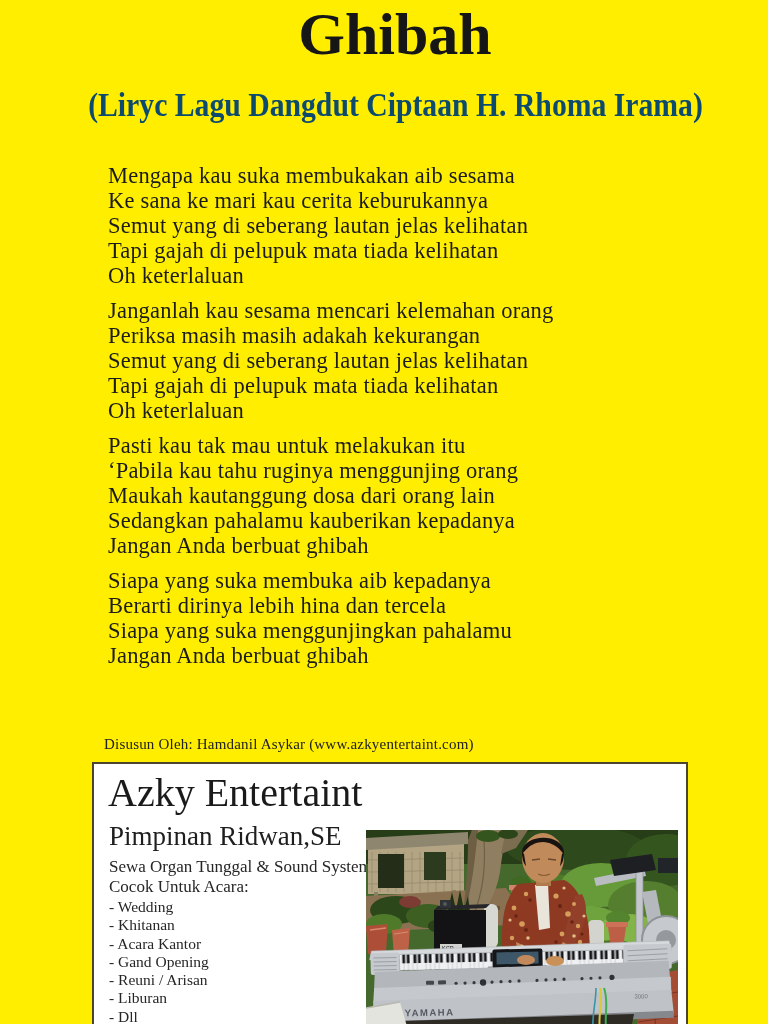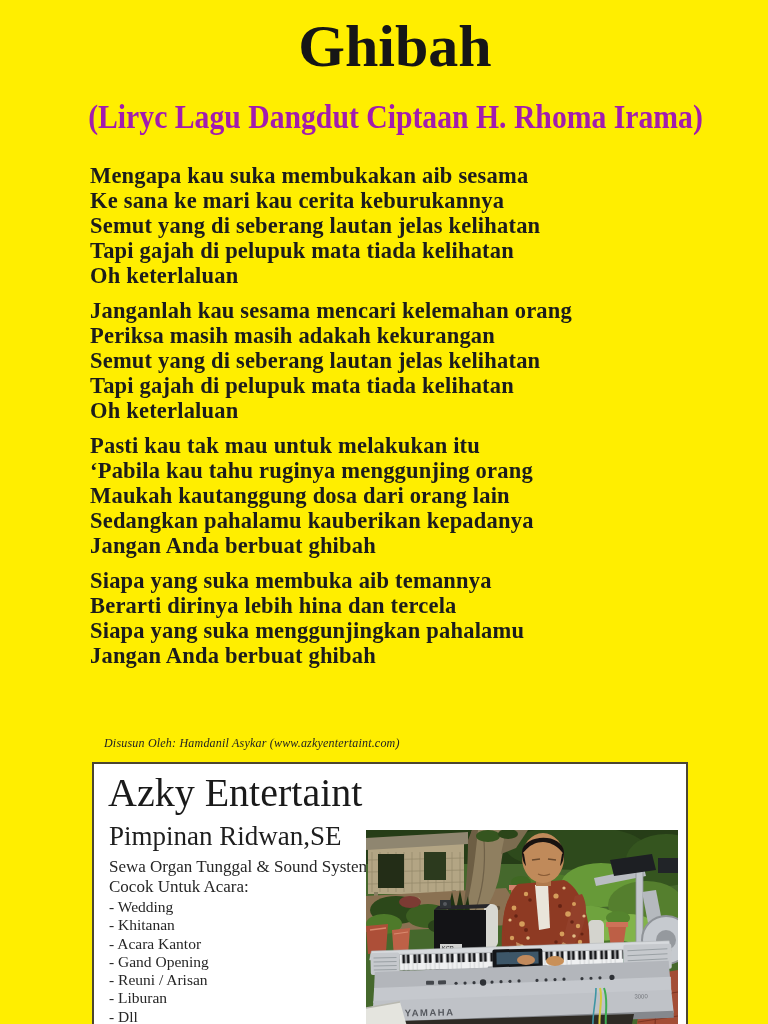--- a/index.html
+++ b/index.html
@@ -13,38 +13,38 @@
     width:768px;height:1024px;
     background:var(--page_bg);
     overflow:hidden;
     position:relative;
     font-family:"Liberation Serif", serif;
     color:var(--text);
   }
   .page{position:absolute;inset:0;}
   .header{position:absolute;top:0;left:0;width:768px;text-align:center;padding-left:22px;box-sizing:border-box;}
   .doc-title{
-    margin:12px 0 0 0;
+    margin:0 0 0 0;
     font-size:60px;line-height:68px;font-weight:bold;color:#161616;
     letter-spacing:0px;
   }
   .doc-subtitle{
     margin:18px 0 8px 0;
-    font-size:33px;line-height:38px;font-weight:bold;color:#a21caf;
+    font-size:33px;line-height:38px;font-weight:bold;color:#0c4a6e;
   }
   .doc-subtitle span{display:inline-block;transform:scaleX(.9);transform-origin:center;white-space:nowrap;}
   .lyrics{
     position:absolute;top:163px;left:90px;width:600px;
     font-size:22.5px;line-height:25px;letter-spacing:.2px;color:#1c1c1c;
   }
-  .stanza{margin:0 0 10px 0;font-weight:bold;}
+  .stanza{margin:0 0 10px 18px;}
   .lyric-line{white-space:nowrap;}
   .credit{
     position:absolute;top:736px;left:104px;
-    font-size:12px;letter-spacing:.2px;color:#222;font-style:italic;
+    font-size:15px;letter-spacing:.2px;color:#222;
   }
   .ad-box{
     position:absolute;left:92px;top:762px;width:592px;height:280px;
     background:var(--box_bg);
     border:2px solid var(--box_border);
   }
   .ad-title{
     margin:2px 0 0 14px;
     font-size:40px;line-height:54px;font-weight:normal;color:#1a1a1a;
     white-space:nowrap;
@@ -88,21 +88,21 @@
       <div class="lyric-line">Oh keterlaluan</div>
     </div>
     <div class="stanza">
       <div class="lyric-line">Pasti kau tak mau untuk melakukan itu</div>
       <div class="lyric-line">‘Pabila kau tahu ruginya menggunjing orang</div>
       <div class="lyric-line">Maukah kautanggung dosa dari orang lain</div>
       <div class="lyric-line">Sedangkan pahalamu kauberikan kepadanya</div>
       <div class="lyric-line">Jangan Anda berbuat ghibah</div>
     </div>
     <div class="stanza">
-      <div class="lyric-line">Siapa yang suka membuka aib temannya</div>
+      <div class="lyric-line">Siapa yang suka membuka aib kepadanya</div>
       <div class="lyric-line">Berarti dirinya lebih hina dan tercela</div>
       <div class="lyric-line">Siapa yang suka menggunjingkan pahalamu</div>
       <div class="lyric-line">Jangan Anda berbuat ghibah</div>
     </div>
   </div>
 
   <div class="credit">Disusun Oleh: Hamdanil Asykar  (www.azkyentertaint.com)</div>
 
   <div class="ad-box">
     <div class="ad-title">Azky Entertaint</div>

